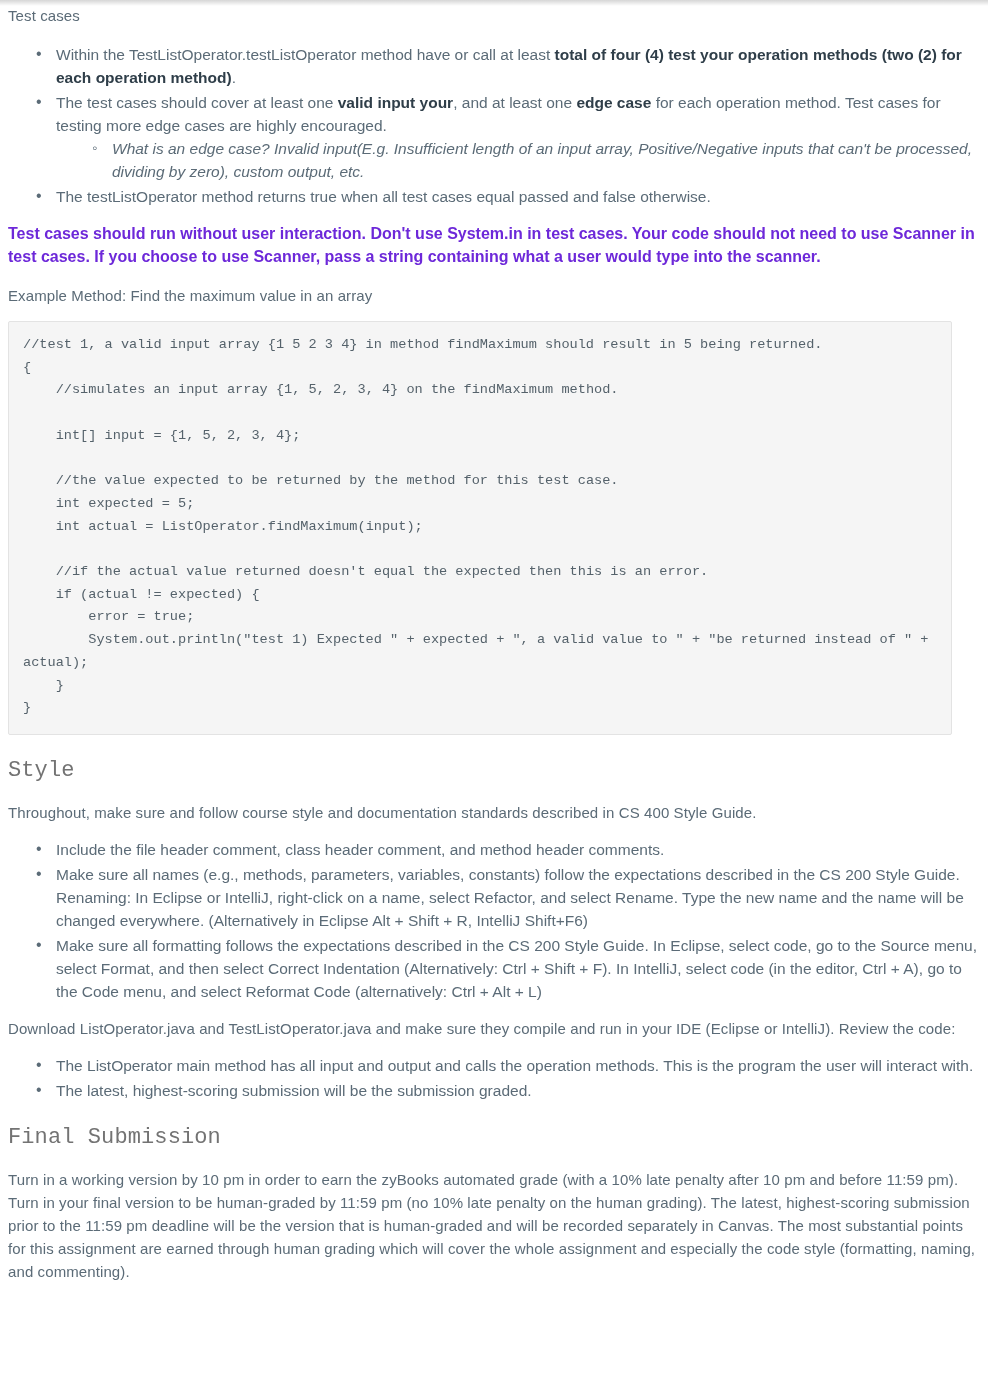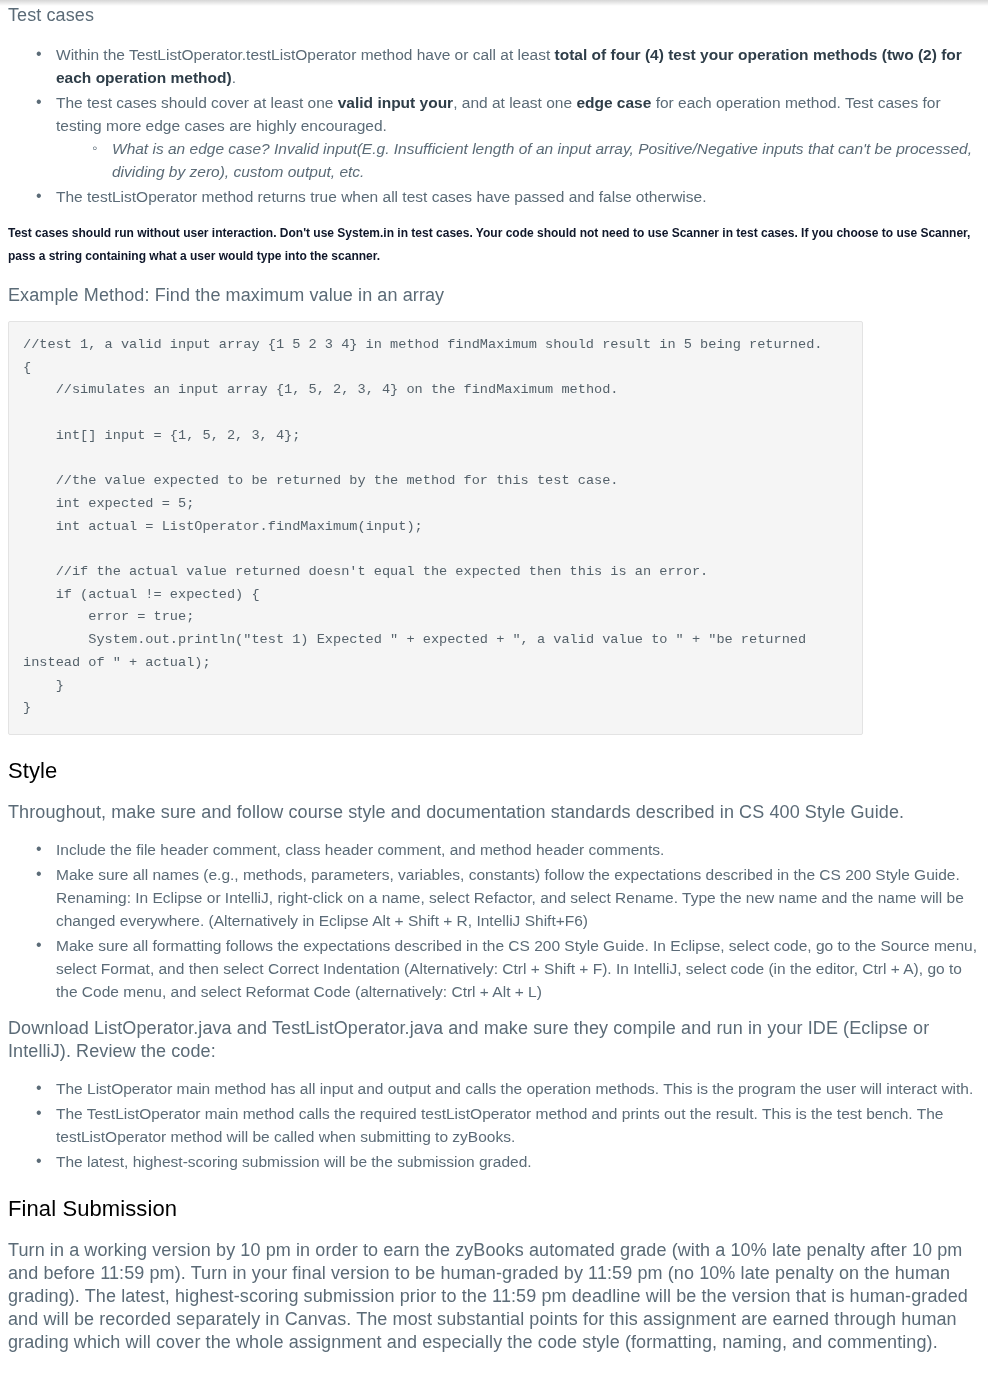--- a/index.html
+++ b/index.html
@@ -30,33 +30,33 @@
 
   .page {
     position: relative;
     z-index: 2;
     padding: 0 8px 0 8px;
     box-sizing: border-box;
     width: 988px;
   }
 
   p.para {
-    font-size: 18px;
+    font-size: 15px;
     line-height: 23px;
     margin: 0 0 14px 0;
     color: #5b6b77;
     letter-spacing: 0.1px;
   }
   p.lead {
     margin: 4px 0 16px 0;
   }
   p.strongpara {
     font-weight: bold;
-    color: #0f172a;
-    font-size: 12px;
+    color: #6d28d9;
+    font-size: 16px;
     line-height: 23px;
     margin: 0 0 16px 0;
   }
 
   ul.bullets {
     margin: 6px 0 14px 0;
     padding-left: 36px;
     list-style: none;
   }
   ul.bullets > li {
@@ -109,30 +109,31 @@
     border-radius: 2px;
     padding: 12px 14px 14px 14px;
     font-family: "Liberation Mono", "DejaVu Sans Mono", monospace;
     font-size: 13.6px;
     line-height: 22.7px;
     color: #55626b;
     white-space: pre-wrap;
     word-break: normal;
     overflow-wrap: break-word;
     box-sizing: border-box;
-    width: 855px;
+    width: 944px;
   }
 
   h2.section {
     font-size: 22px;
     font-weight: normal;
-    color: #000000;
+    color: #737373;
     margin: 22px 0 16px 0;
     line-height: 28px;
     letter-spacing: 0.1px;
+    font-family: Liberation Mono, monospace;
   }
 </style>
 </head>
 <body>
 
 <div class="top-shade"></div>
 
 <div class="page">
 
   <p class="para lead">Test cases</p>
@@ -140,21 +141,21 @@
   <ul class="bullets">
     <li>
       <span>Within the TestListOperator.testListOperator method have or call at least </span><b>total of four (4) test your operation methods (two (2) for each operation method)</b><span>.</span>
     </li>
     <li>
       <span>The test cases should cover at least one </span><b>valid input your</b><span>, and at least one </span><b>edge case</b><span> for each operation method. Test cases for testing more edge cases are highly encouraged.</span>
       <ul class="subbullets">
         <li>What is an edge case? Invalid input(E.g. Insufficient length of an input array, Positive/Negative inputs that can't be processed, dividing by zero), custom output, etc.</li>
       </ul>
     </li>
-    <li>The testListOperator method returns true when all test cases have passed and false otherwise.</li>
+    <li>The testListOperator method returns true when all test cases equal passed and false otherwise.</li>
   </ul>
 
   <p class="strongpara">Test cases should run without user interaction. Don't use System.in in test cases. Your code should not need to use Scanner in test cases. If you choose to use Scanner, pass a string containing what a user would type into the scanner.</p>
 
   <p class="para">Example Method: Find the maximum value in an array</p>
 
   <pre class="codeblock">//test 1, a valid input array {1 5 2 3 4} in method findMaximum should result in 5 being returned.
 {
     //simulates an input array {1, 5, 2, 3, 4} on the findMaximum method.
 
@@ -175,20 +176,19 @@
   <p class="para">Throughout, make sure and follow course style and documentation standards described in CS 400 Style Guide.</p>
   <ul class="bullets">
     <li>Include the file header comment, class header comment, and method header comments.</li>
     <li>Make sure all names (e.g., methods, parameters, variables, constants) follow the expectations described in the CS 200 Style Guide. Renaming: In Eclipse or IntelliJ, right-click on a name, select Refactor, and select Rename. Type the new name and the name will be changed everywhere. (Alternatively in Eclipse Alt + Shift + R, IntelliJ Shift+F6)</li>
     <li>Make sure all formatting follows the expectations described in the CS 200 Style Guide. In Eclipse, select code, go to the Source menu, select Format, and then select Correct Indentation (Alternatively: Ctrl + Shift + F). In IntelliJ, select code (in the editor, Ctrl + A), go to the Code menu, and select Reformat Code (alternatively: Ctrl + Alt + L)</li>
   </ul>
 
   <p class="para">Download ListOperator.java and TestListOperator.java and make sure they compile and run in your IDE (Eclipse or IntelliJ). Review the code:</p>
   <ul class="bullets">
     <li>The ListOperator main method has all input and output and calls the operation methods. This is the program the user will interact with.</li>
-    <li>The TestListOperator main method calls the required testListOperator method and prints out the result. This is the test bench. The testListOperator method will be called when submitting to zyBooks.</li>
     <li>The latest, highest-scoring submission will be the submission graded.</li>
   </ul>
 
   <h2 class="section">Final Submission</h2>
   <p class="para">Turn in a working version by 10 pm in order to earn the zyBooks automated grade (with a 10% late penalty after 10 pm and before 11:59 pm). Turn in your final version to be human-graded by 11:59 pm (no 10% late penalty on the human grading). The latest, highest-scoring submission prior to the 11:59 pm deadline will be the version that is human-graded and will be recorded separately in Canvas. The most substantial points for this assignment are earned through human grading which will cover the whole assignment and especially the code style (formatting, naming, and commenting).</p>
 
 </div>
 
 </body></html>

